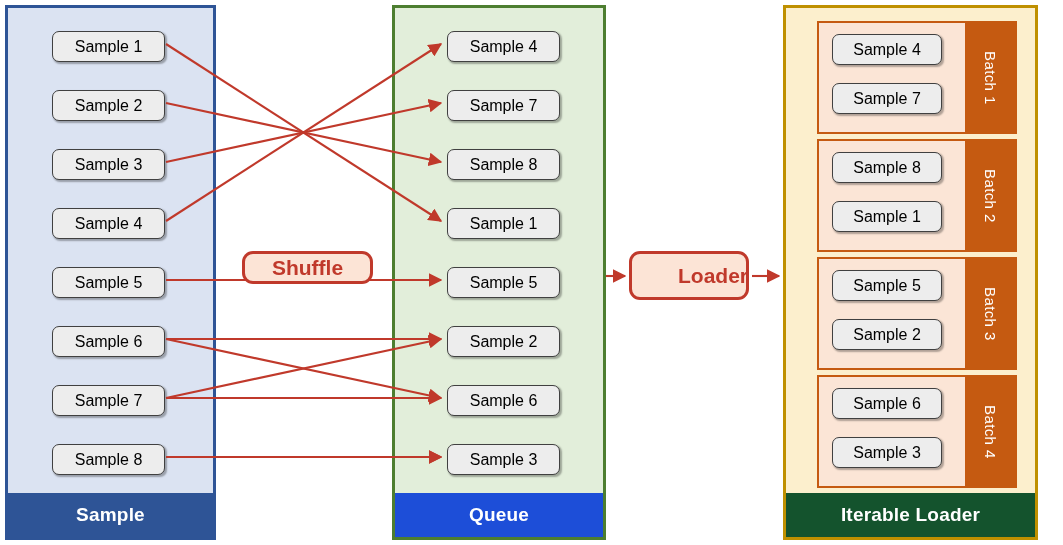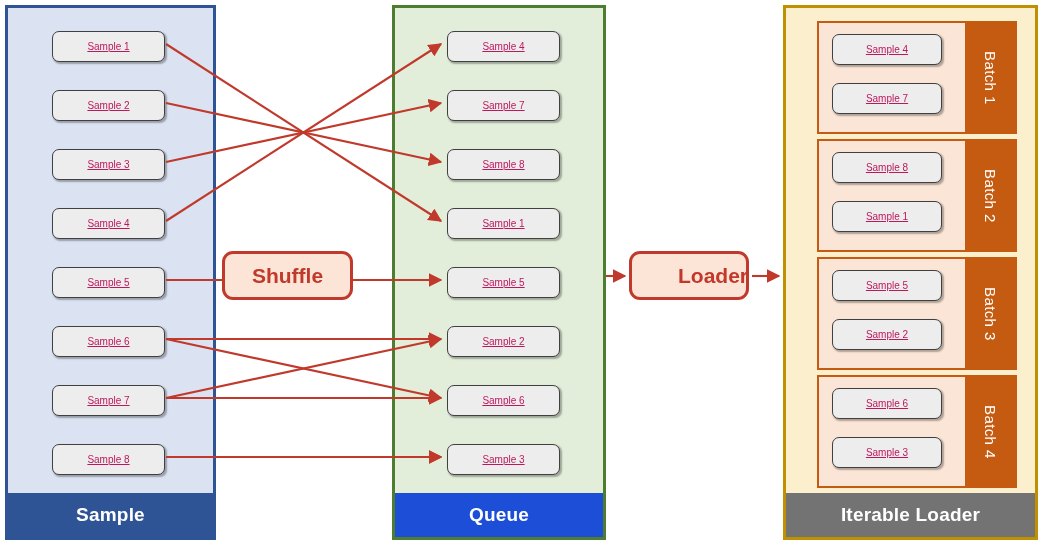--- a/index.html
+++ b/index.html
@@ -56,38 +56,37 @@
     border: 3px solid #4d7e30;
   }
   #queue-panel .panel-footer { background: #1d4ed8; }
 
   
   #loader-panel {
     left: 783px; top: 5px; width: 255px; height: 535px;
     background: #fcefcd;
     border: 3px solid #bf9000;
   }
-  #loader-panel .panel-footer { background: #737373; }
+  #loader-panel .panel-footer { background: #14532d; }
 
   
   .sample {
     position: absolute;
     box-sizing: border-box;
     width: 113px;
     height: 31px;
     background: #ededed;
     border: 1.4px solid #404040;
     border-radius: 7px;
     display: flex;
     align-items: center;
     justify-content: center;
-    font-size: 10px;
-    color: #be185d;
+    font-size: 16px;
+    color: #000000;
     box-shadow: 1.5px 1.5px 1.6px rgba(0,0,0,0.30);
-    text-decoration: underline;
   }
   #dataset-panel .sample { left: 44px; }
   #queue-panel  .sample { left: 52px; }
 
   
   .batch {
     position: absolute;
     box-sizing: border-box;
     left: 31px;
     width: 200px;
@@ -132,21 +131,21 @@
     border: 3.2px solid #c0392b;
     border-radius: 11px;
     display: flex;
     align-items: center;
     justify-content: center;
     color: #c0392b;
     font-weight: bold;
     font-size: 21px;
     z-index: 5;
   }
-  #shuffle-node { left: 222px; top: 251px; width: 131px; height: 49px; }
+  #shuffle-node { left: 242px; top: 251px; width: 131px; height: 33px; }
   #loader-node  { left: 629px; top: 251px; width: 120px; height: 49px; padding-left: 48px; }
 
   
   #edges {
     position: absolute;
     left: 0; top: 0;
     width: 1063px; height: 545px;
     pointer-events: none;
     z-index: 2;
   }

